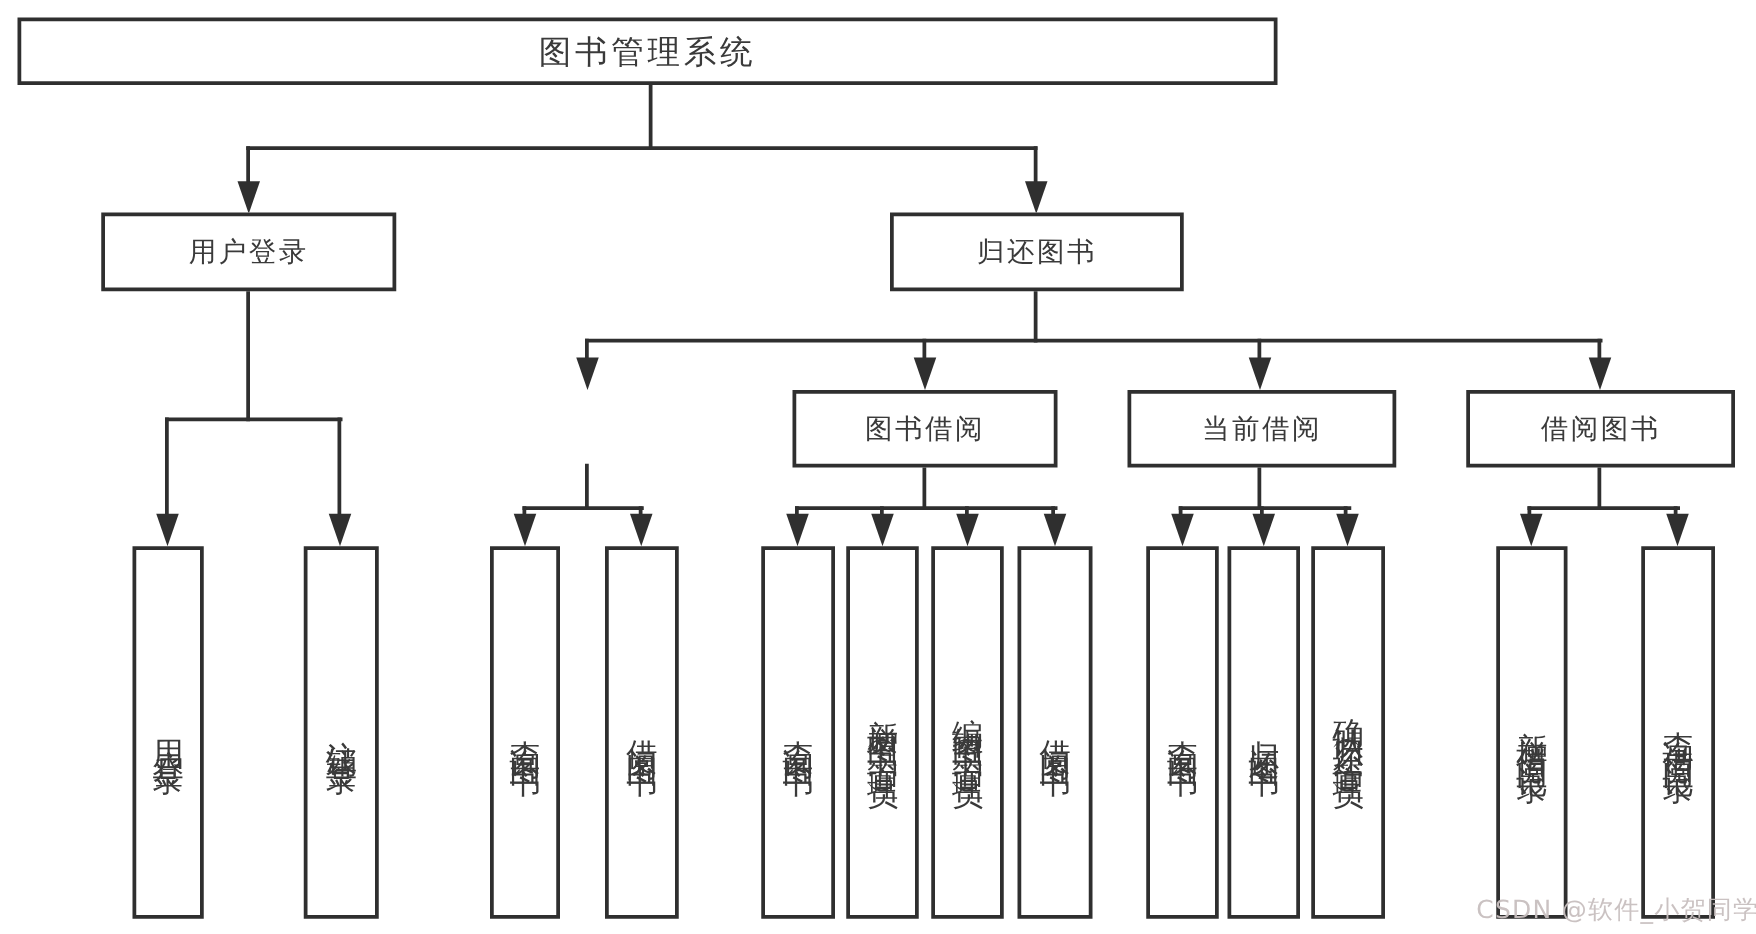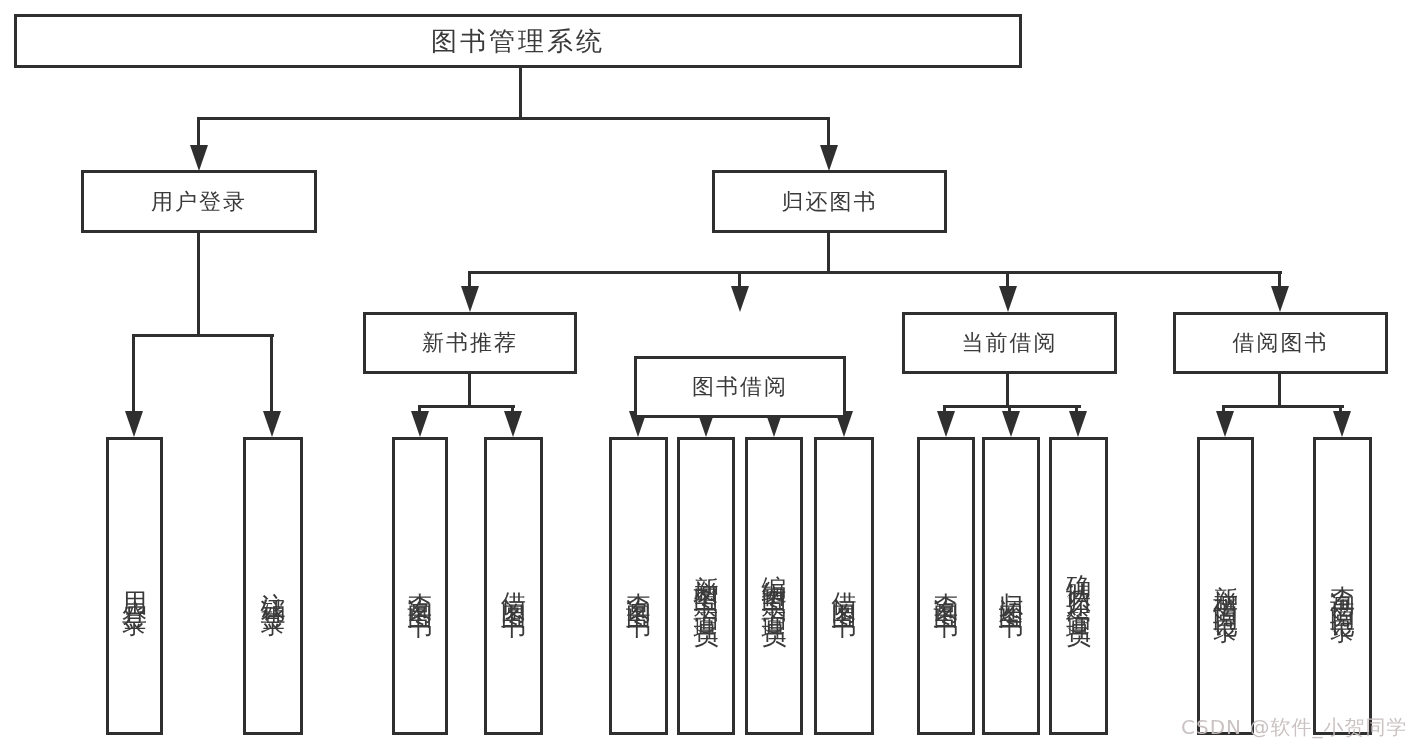--- a/index.html
+++ b/index.html
@@ -96,24 +96,21 @@
   <div class="ln" style="left:468px;top:271px;width:814px;height:3px;"></div>
   <div class="ln" style="left:468px;top:271px;width:3px;height:18px;"></div>
   <div class="ln" style="left:738px;top:271px;width:3px;height:18px;"></div>
   <div class="ln" style="left:1006px;top:271px;width:3px;height:18px;"></div>
   <div class="ln" style="left:1278px;top:271px;width:3px;height:18px;"></div>
   <div class="ar" style="left:461px;top:286px;"></div>
   <div class="ar" style="left:731px;top:286px;"></div>
   <div class="ar" style="left:999px;top:286px;"></div>
   <div class="ar" style="left:1271px;top:286px;"></div>
 
-  <div class="box" style="left:363px;top:312px;width:214px;height:62px;">
-    <span class="lbl">新书推荐</span>
-  </div>
-  <div class="box" style="left:634px;top:312px;width:212px;height:62px;margin-top:44px;">
+  <div class="box" style="left:634px;top:312px;width:212px;height:62px;">
     <span class="lbl">图书借阅</span>
   </div>
   <div class="box" style="left:902px;top:312px;width:215px;height:62px;text-align:right;">
     <span class="lbl">当前借阅</span>
   </div>
   <div class="box" style="left:1173px;top:312px;width:215px;height:62px;">
     <span class="lbl">借阅图书</span>
   </div>
 
   <div class="ln" style="left:468px;top:371px;width:3px;height:37px;"></div>

